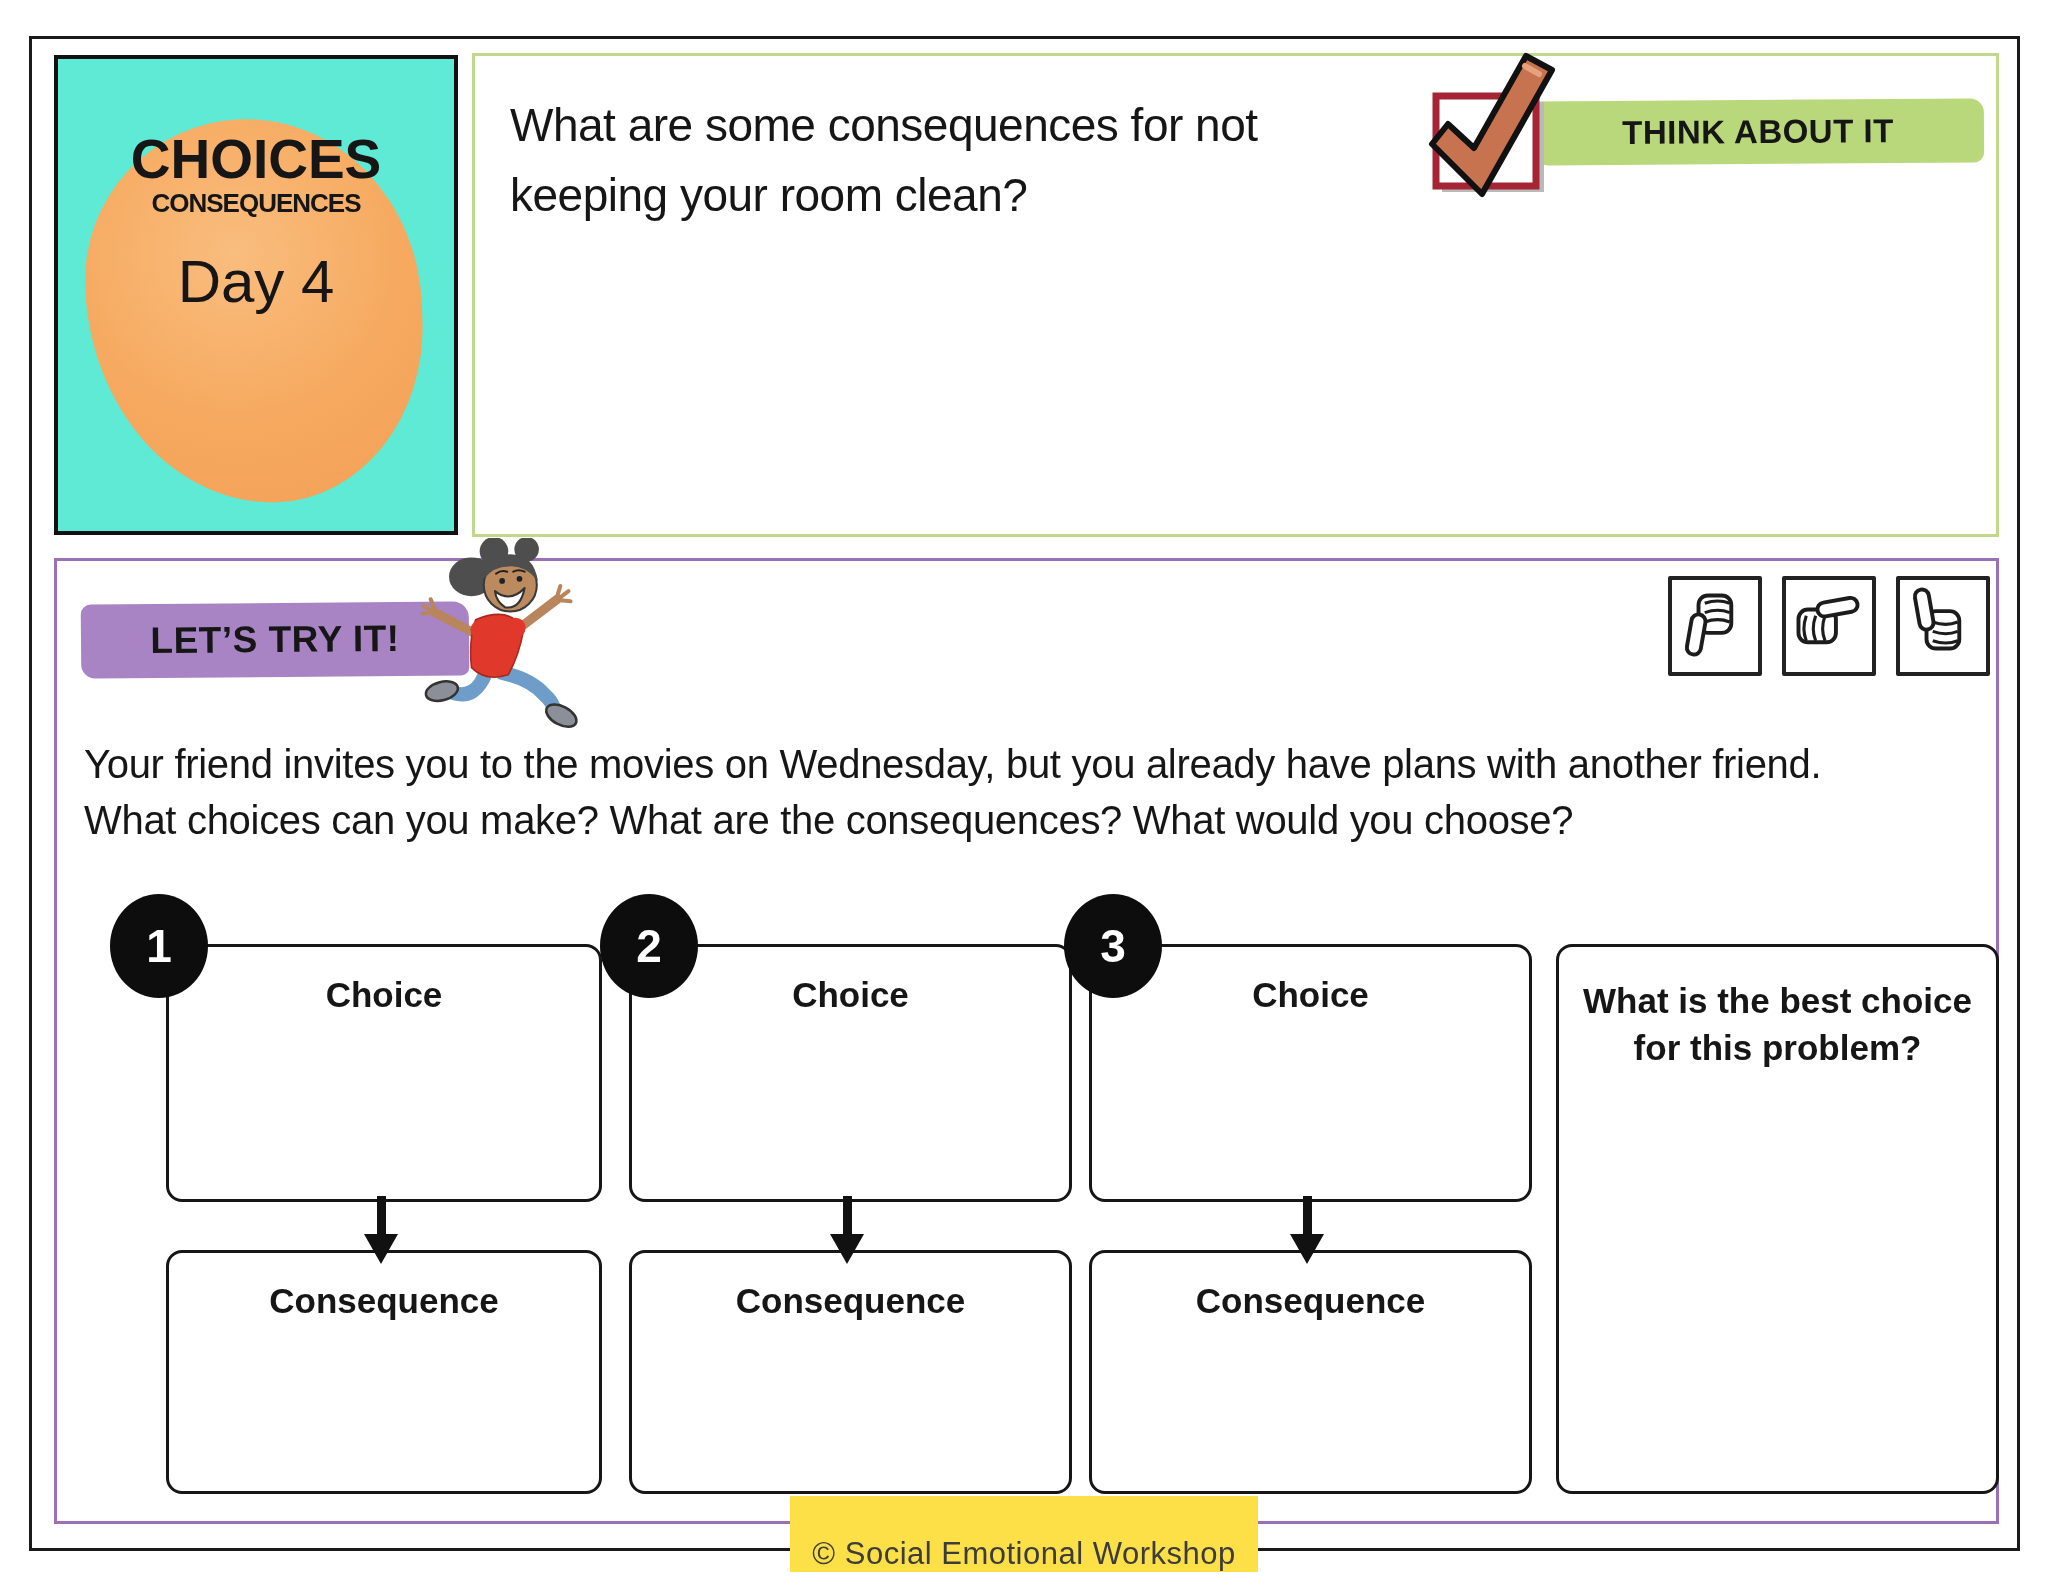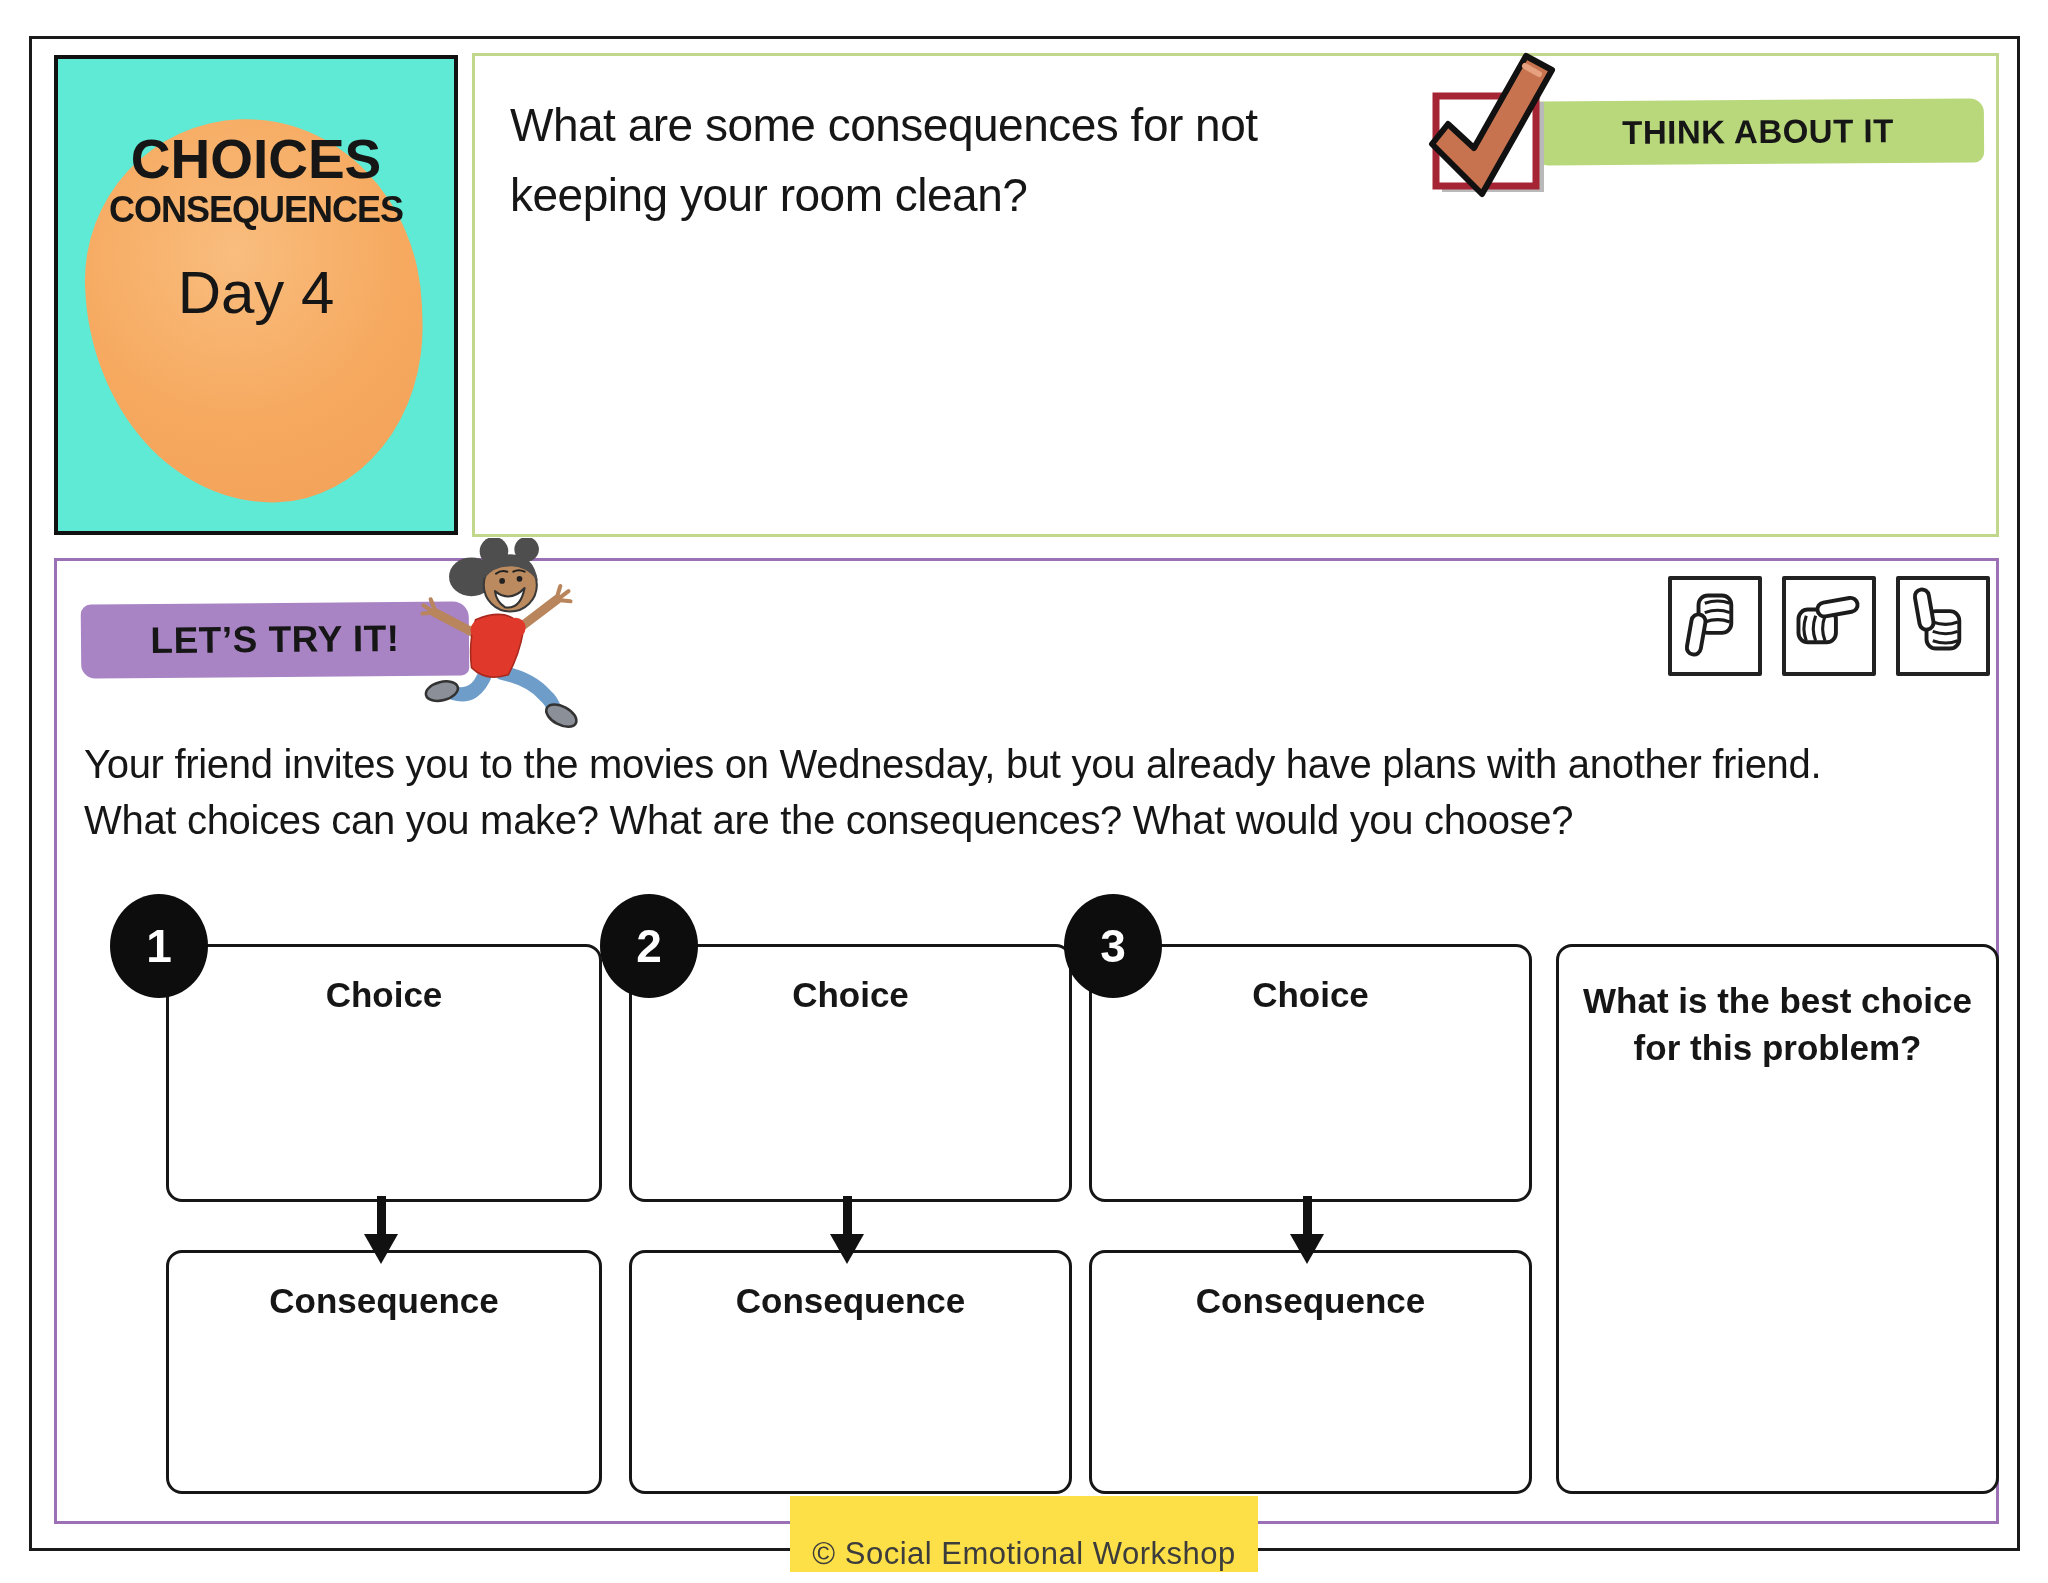--- a/index.html
+++ b/index.html
@@ -10,21 +10,21 @@
   .abs{position:absolute;}
   .page-border{left:29px;top:36px;width:1985px;height:1509px;border:3px solid #1a1a1a;z-index:0;}
 
   
   .title-card{left:54px;top:55px;width:396px;height:472px;border:4px solid #111;background:#5eead4;z-index:2;}
   .blob{position:absolute;left:28px;top:60px;width:336px;height:384px;
     background:radial-gradient(circle at 45% 35%, #f9bd7e 0%, #f6a95f 55%, #f2a057 100%);
     border-radius:48% 52% 45% 55% / 42% 50% 46% 58%;transform:rotate(-2deg);}
   .title-stack{position:absolute;left:0;top:72px;width:100%;text-align:center;}
   .title-main{font-size:55px;font-weight:800;letter-spacing:0;line-height:1.05;}
-  .title-sub{font-size:36px;font-weight:800;letter-spacing:-1px;line-height:1.15;}
+  .title-sub{font-size:26px;font-weight:800;letter-spacing:-1px;line-height:1.15;}
   .title-day{font-size:60px;font-weight:400;margin-top:28px;}
 
   
   .think-card{left:472px;top:53px;width:1521px;height:478px;border:3px solid #c0d78c;background:#fff;z-index:1;}
   .question{position:absolute;left:494px;top:90px;width:960px;font-size:46px;font-weight:400;
     letter-spacing:-0.5px;line-height:70px;white-space:pre;z-index:2;margin-left:16px;}
   .think-banner{left:1532px;top:100px;width:452px;height:64px;background:#b9d87c;
     transform:rotate(-0.4deg);border-radius:8px 14px 10px 16px;display:flex;align-items:center;justify-content:center;
     font-size:33px;font-weight:800;letter-spacing:0.5px;z-index:2;}
   .check-icon{left:1424px;top:48px;width:160px;height:152px;z-index:3;}

